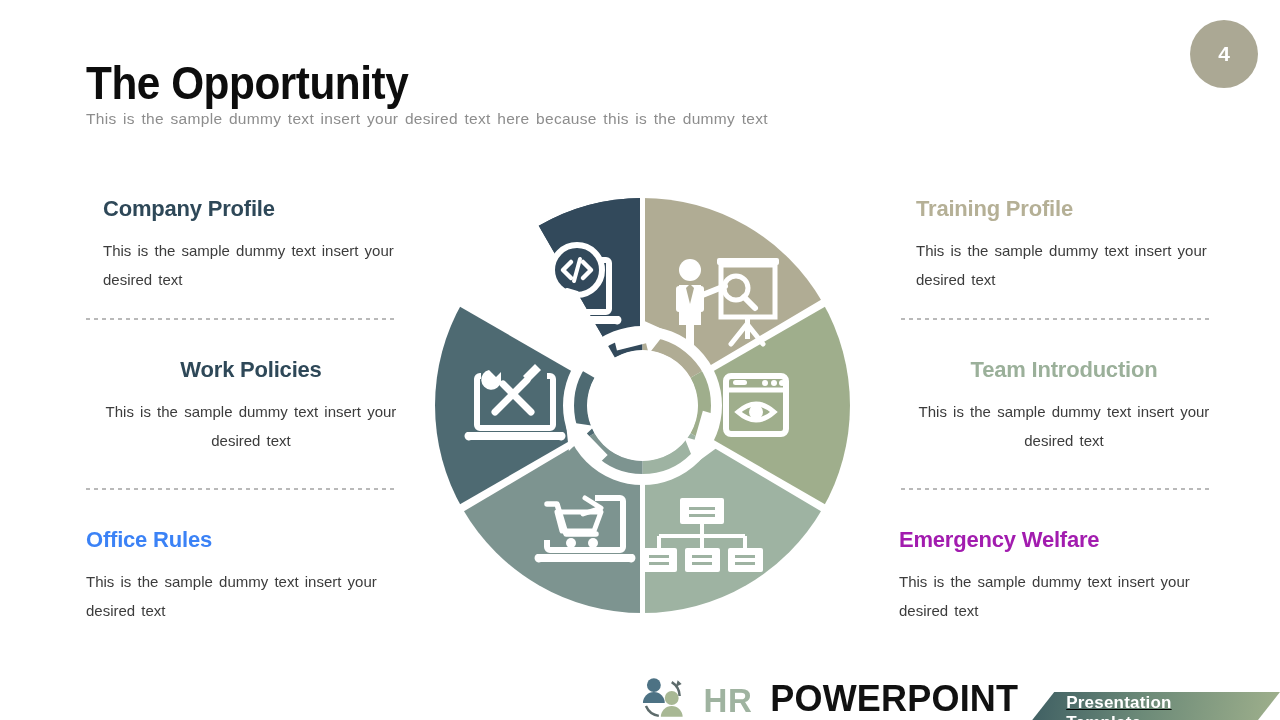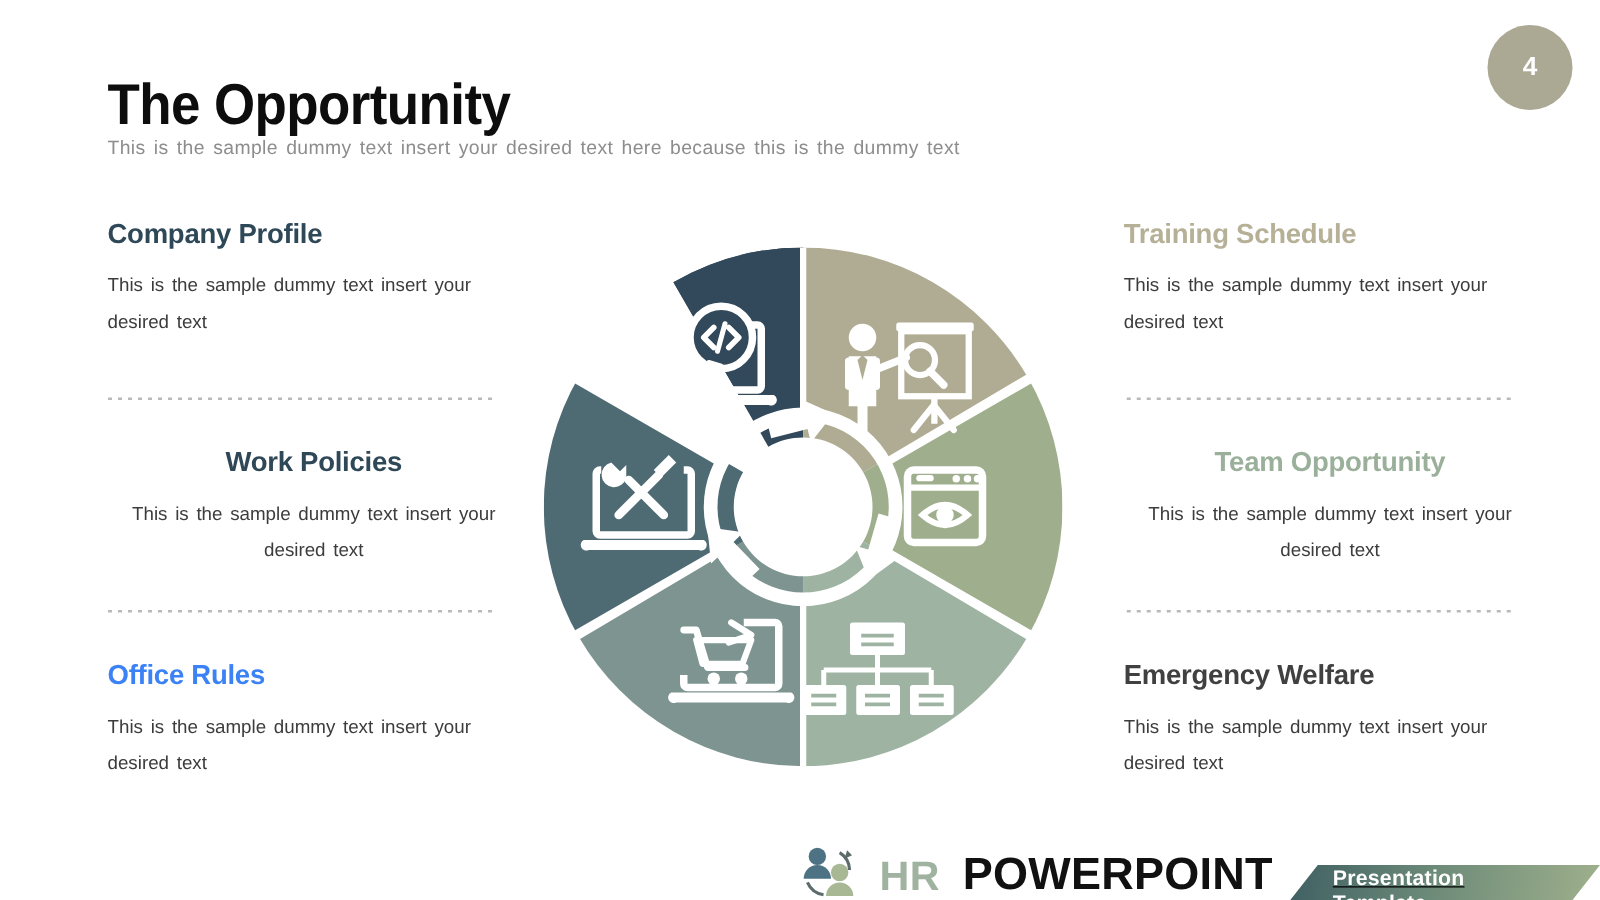--- a/index.html
+++ b/index.html
@@ -43,21 +43,21 @@
     font-size:22px; font-weight:bold; margin-bottom:14px;
     letter-spacing:-0.2px;
   }
   .block p {
     font-size:15px; color:#3c3c3c; line-height:1.95;
     word-spacing:2px;
   }
   .col-left  { left:86px; }
   .col-right { left:899px; }
 
-  .r1 { top:174px; }
+  .r1 { top:196px;margin-left:17px; }
   .r2 { top:357px;text-align:center; }
   .r3 { top:527px; }
 
   .divider {
     position:absolute; height:2px; width:310px;
     background-image:radial-gradient(circle, #b9b9b9 45%, transparent 46%);
     background-size:8px 2px; background-repeat:repeat-x;
   }
   .dv-l1 { left:84px; top:318px; }
   .dv-l2 { left:84px; top:488px; }
@@ -119,29 +119,29 @@
   <div class="block col-left r2">
     <h3 style="color:#2e4858">Work Policies</h3>
     <p>This is the sample  dummy  text insert your desired text</p>
   </div>
   <div class="block col-left r3">
     <h3 style="color:#3b82f6">Office Rules</h3>
     <p>This is the sample  dummy  text insert your desired text</p>
   </div>
 
   <div class="block col-right r1">
-    <h3 style="color:#b5b096">Training Schedule</h3>
+    <h3 style="color:#b5b096">Training Profile</h3>
     <p>This is the sample  dummy  text insert your desired text</p>
   </div>
   <div class="block col-right r2">
-    <h3 style="color:#9bb09a">Team Opportunity</h3>
+    <h3 style="color:#9bb09a">Team Introduction</h3>
     <p>This is the sample  dummy  text insert your desired text</p>
   </div>
   <div class="block col-right r3">
-    <h3 style="color:#404040">Emergency Welfare</h3>
+    <h3 style="color:#a21caf">Emergency Welfare</h3>
     <p>This is the sample  dummy  text insert your desired text</p>
   </div>
 
   <div class="wheel">
     <svg viewBox="0 0 415 415" width="415" height="415">
       <defs>
         
       </defs>
 
       <path d="M207.5 207.5 L103.75 27.82 A207.5 207.5 0 0 1 207.5 0 Z" fill="#32495b"></path>

